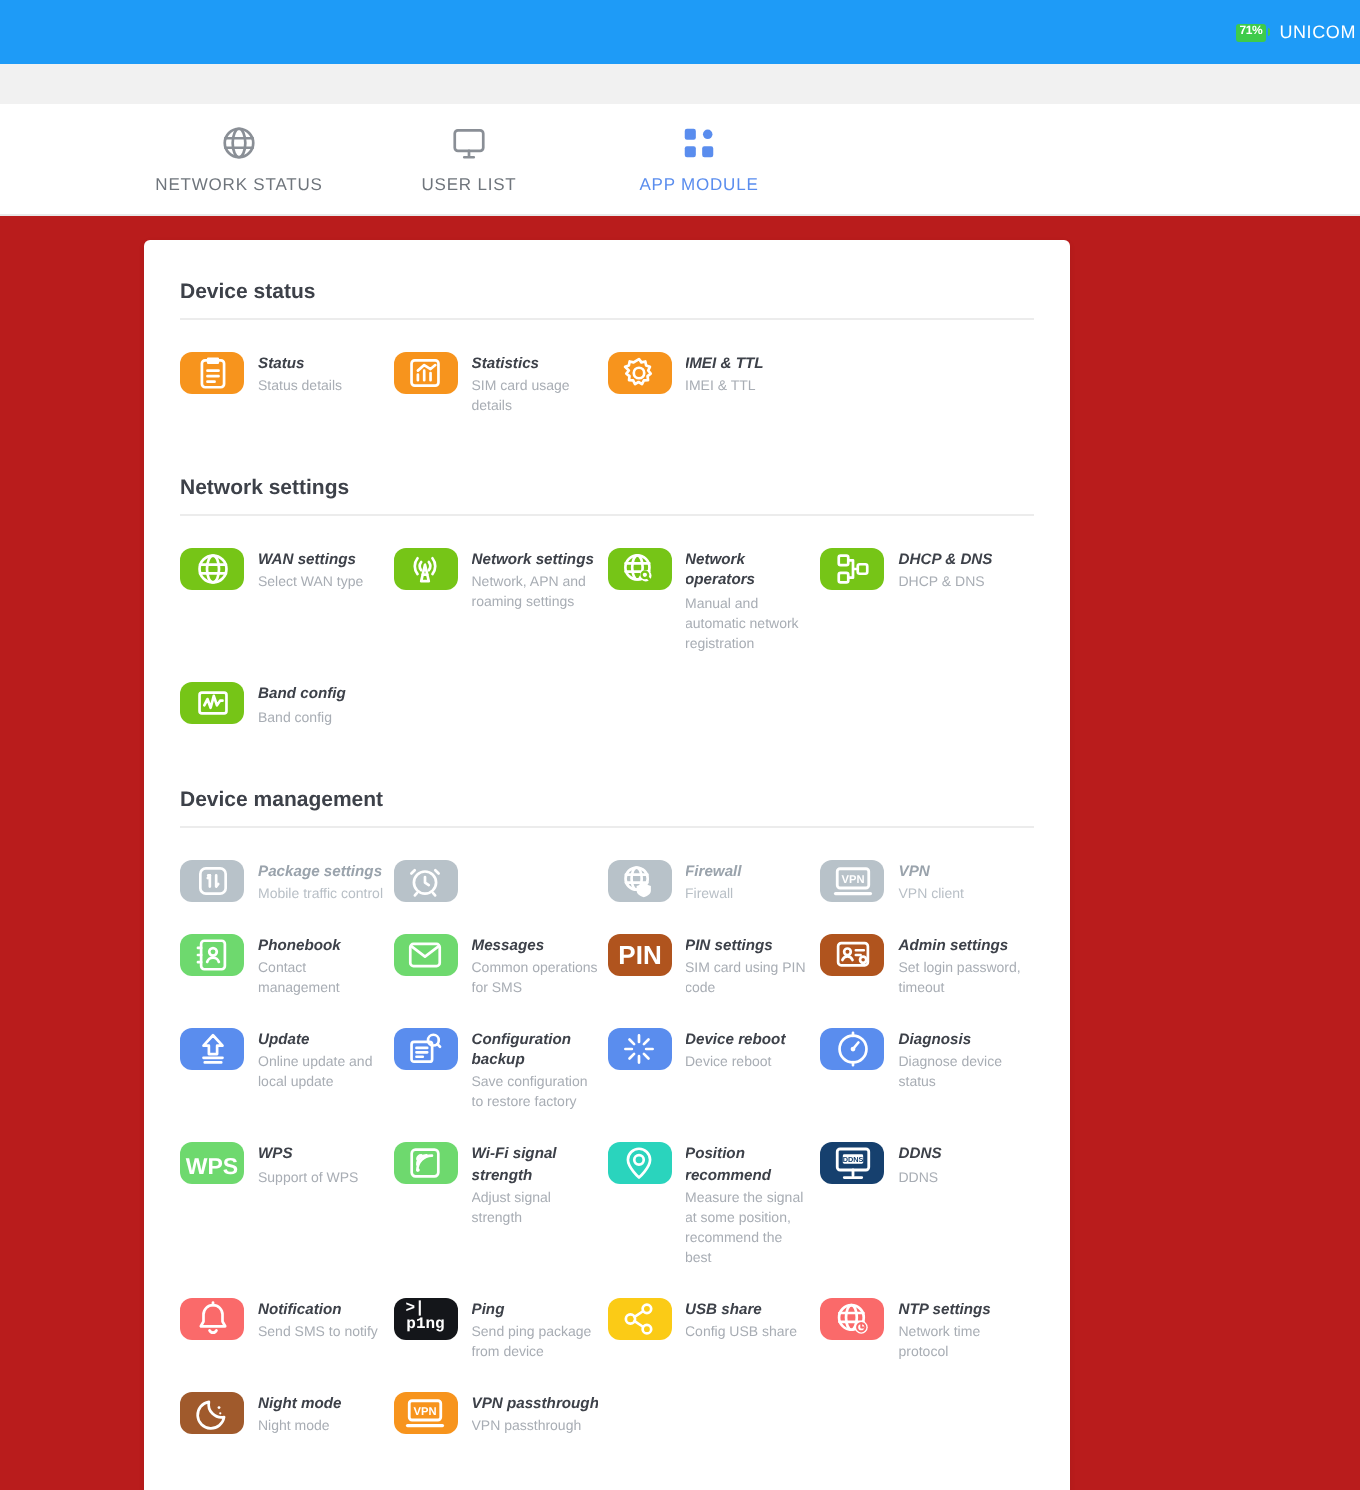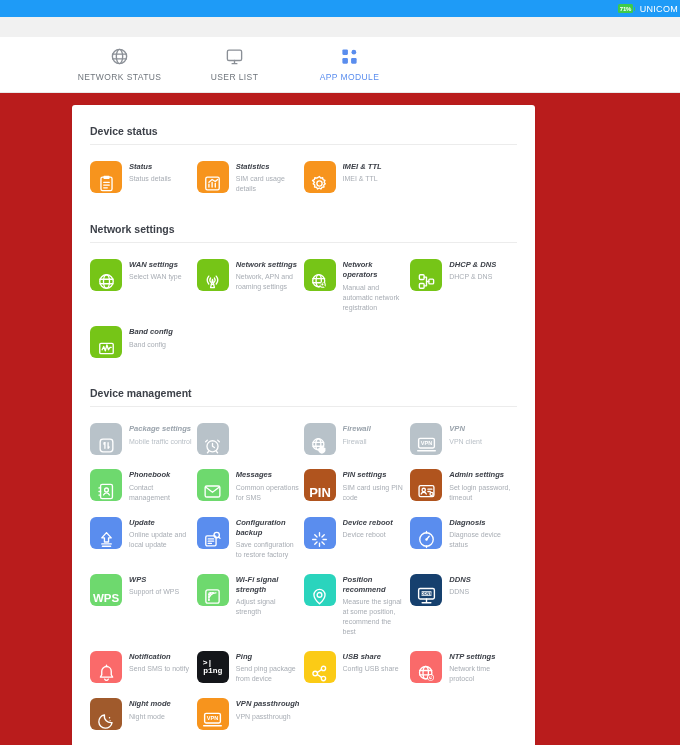--- a/index.html
+++ b/index.html
@@ -5,21 +5,21 @@
   * { box-sizing: border-box; margin: 0; padding: 0; }
   html, body {
     width: 680px; height: 745px;
     background: #f1f1f1;
     font-family: "Liberation Sans", sans-serif;
     overflow: hidden;
   }
 
   
   .statusbar {
-    height: 17px;
+    height: 32px;
     background: #1e9bf7;
     display: flex;
     align-items: center;
     justify-content: flex-end;
     padding-right: 2px;
     gap: 5px;
   }
   .battery {
     display: flex; align-items: center;
   }
@@ -114,25 +114,25 @@
   }
   .app {
     width: 25%;
     display: flex;
     align-items: flex-start;
     gap: 7px;
     padding: 7px 4px 7px 0;
     cursor: pointer;
   }
   .app-icon {
-    width: 32px; height: 32px;
+    width: 32px; height: 21px;
     min-width: 32px;
     border-radius: 6px;
     display: flex;
-    align-items: flex-end;
+    align-items: center;
     justify-content: center;
     color: #ffffff;
   }
   .app-text { padding-top: 1px; overflow: hidden; }
   .app-title {
     font-size: 7.6px;
     font-weight: bold;
     color: #3d4149;
     line-height: 1.35;
     margin-bottom: 2px;

